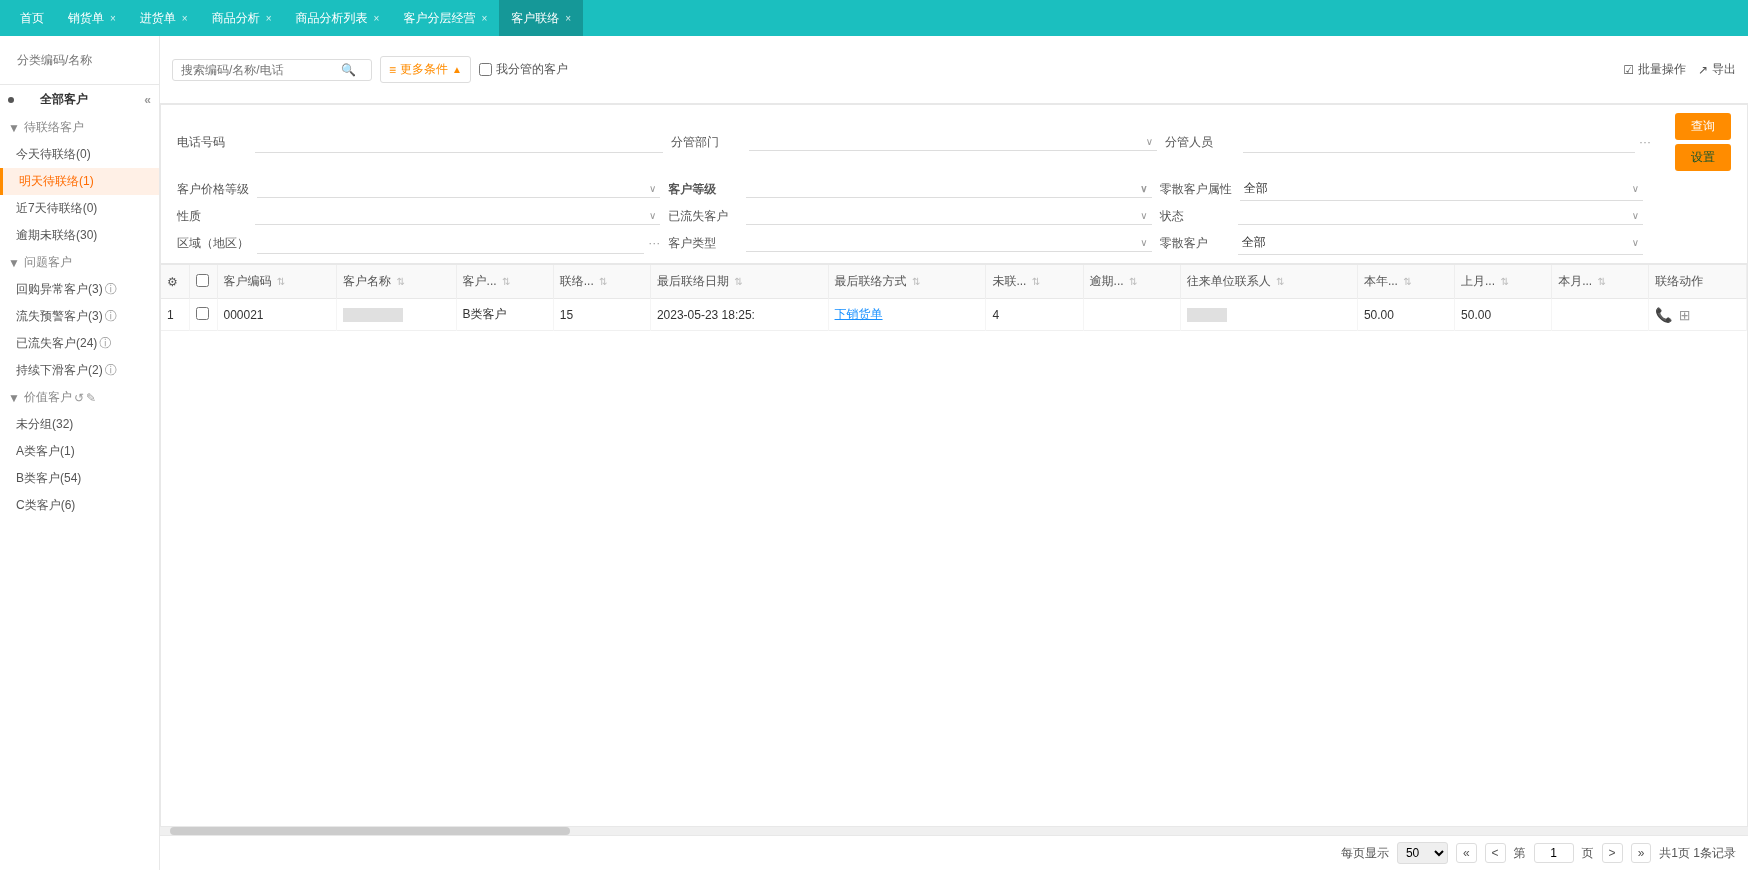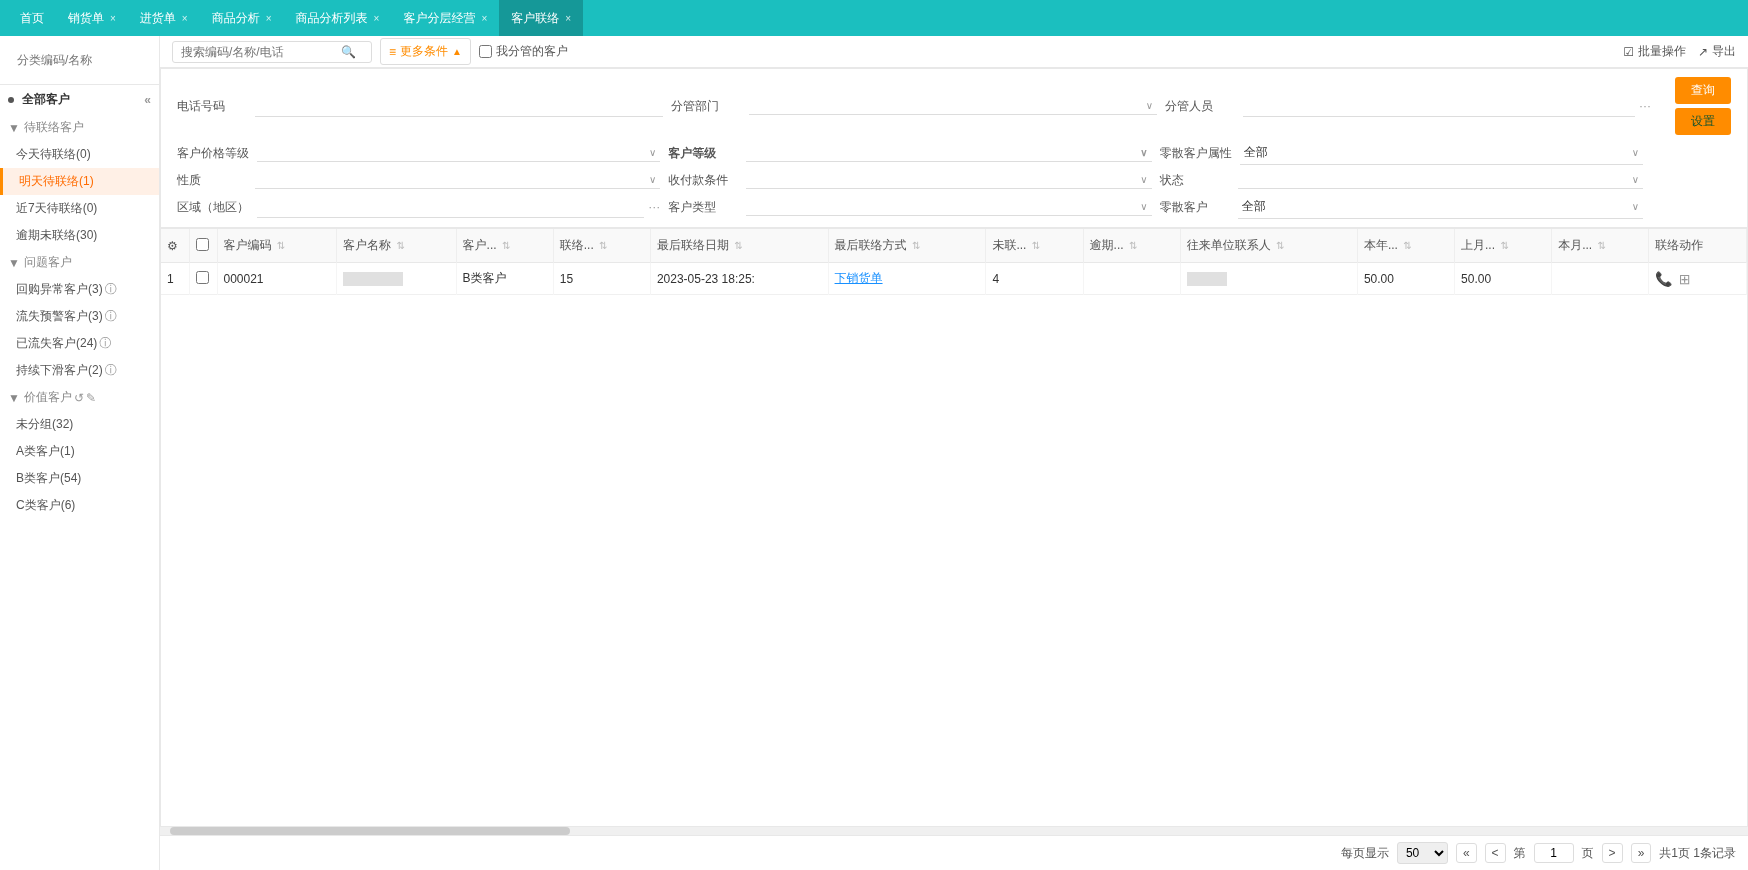--- a/index.html
+++ b/index.html
@@ -87,21 +87,21 @@
       flex: 1;
       display: flex;
       flex-direction: column;
       background: #f5f5f5;
       overflow: hidden;
     }
 
     
     .toolbar {
       background: #fff;
-      padding: 2px 12px;
+      padding: 20px 12px;
       display: flex;
       align-items: center;
       border-bottom: 1px solid #e8e8e8;
       gap: 8px;
     }
     .search-box {
       display: flex;
       align-items: center;
       border: 1px solid #ddd;
       border-radius: 3px;
@@ -338,21 +338,21 @@
 </div>
 
 <div class="main-layout">
 
   <div class="sidebar">
     <div class="sidebar-search">
       <input type="text" placeholder="分类编码/名称" style="">
 
     </div>
     <div class="sidebar-section-header">
-      <span style="display:flex;align-items:center;gap:2px;">
+      <span style="display:flex;align-items:center;gap:20px;">
         <span class="dot"></span>
         <span>全部客户</span>
       </span>
       <span style="color:#999;font-weight:bold;">«</span>
     </div>
 
     <div class="sidebar-sub-header">
       <span class="arrow">▼</span>
       <span>待联络客户</span>
     </div>
@@ -490,21 +490,21 @@
 
       <div class="filter-row">
         <div class="filter-item" style="flex:2;">
           <label>性质</label>
           <div class="filter-select-wrap" style="flex:1;">
             <span></span>
             <span class="arrow">∨</span>
           </div>
         </div>
         <div class="filter-item" style="flex:2;">
-          <label>收付款条件</label>
+          <label>已流失客户</label>
           <div class="filter-select-wrap" style="flex:1;">
             <span></span>
             <span class="arrow">∨</span>
           </div>
         </div>
         <div class="filter-item" style="flex:2;">
           <label>状态</label>
           <div class="filter-select-wrap" style="flex:1;">
             <span></span>
             <span class="arrow">∨</span>

